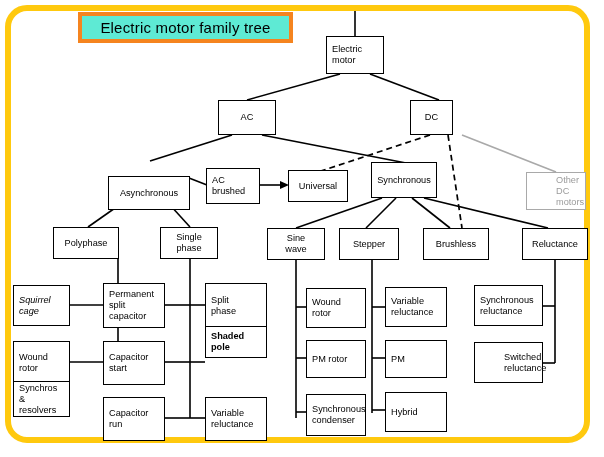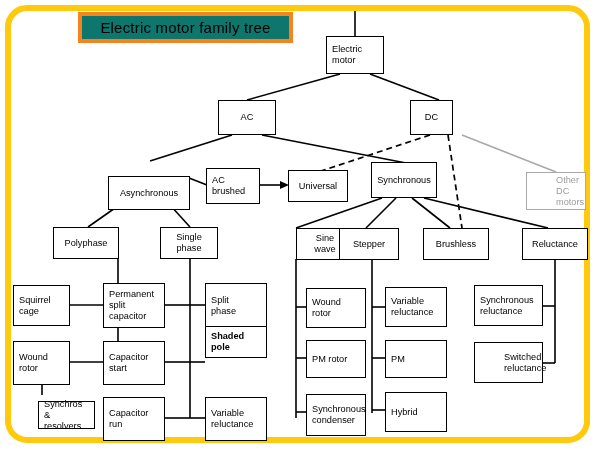--- a/index.html
+++ b/index.html
@@ -12,21 +12,21 @@
   
   #frame{
     position:absolute;left:5px;top:5px;width:585px;height:438px;
     border:6px solid #FFC90E;border-radius:22px;box-sizing:border-box;
     pointer-events:none;
   }
 
   
   #title-plate{
     position:absolute;left:78px;top:12px;width:215px;height:31px;
-    border:4px solid #F5841F;background:#0f766e;box-sizing:border-box;
+    border:4px solid #F5841F;background:#5eead4;box-sizing:border-box;
     display:flex;align-items:center;justify-content:center;
   }
   #title-plate span{
     font-size:15px;color:#000;letter-spacing:.2px;white-space:nowrap;
   }
 
   
   #wires{position:absolute;left:0;top:0;width:604px;height:457px;}
 
   
@@ -153,43 +153,43 @@
   </div>
 
   <div class="node center" style="left:53px;top:227px;width:66px;height:32px;">
     <span>Polyphase</span>
   </div>
 
   <div class="node center" style="left:160px;top:227px;width:58px;height:32px;">
     <span>Single<br>phase</span>
   </div>
 
-  <div class="node center" style="left:267px;top:228px;width:58px;height:32px;margin-left:29px;">
+  <div class="node center" style="left:267px;top:228px;width:58px;height:32px;">
     <span>Sine<br>wave</span>
   </div>
 
   <div class="node center" style="left:339px;top:228px;width:60px;height:32px;">
     <span>Stepper</span>
   </div>
 
   <div class="node center" style="left:423px;top:228px;width:66px;height:32px;">
     <span>Brushless</span>
   </div>
 
   <div class="node center" style="left:522px;top:228px;width:66px;height:32px;">
     <span>Reluctance</span>
   </div>
 
-  <div class="node left" style="left:13px;top:285px;width:57px;height:41px;">
+  <div class="node left" style="left:13px;top:285px;width:57px;height:41px;font-style:italic;">
     <span>Squirrel<br>cage</span>
   </div>
   <div class="node left" style="left:13px;top:341px;width:57px;height:44px;">
     <span>Wound<br>rotor</span>
   </div>
-  <div class="node left" style="left:13px;top:401px;width:57px;height:28px;margin-left:25px;">
+  <div class="node left" style="left:13px;top:381px;width:57px;height:36px;">
     <span>Synchros<br>&amp;<br>resolvers</span>
   </div>
 
   <div class="node left" style="left:103px;top:283px;width:62px;height:45px;">
     <span>Permanent<br>split<br>capacitor</span>
   </div>
   <div class="node left" style="left:103px;top:341px;width:62px;height:44px;">
     <span>Capacitor<br>start</span>
   </div>
   <div class="node left" style="left:103px;top:397px;width:62px;height:44px;">

